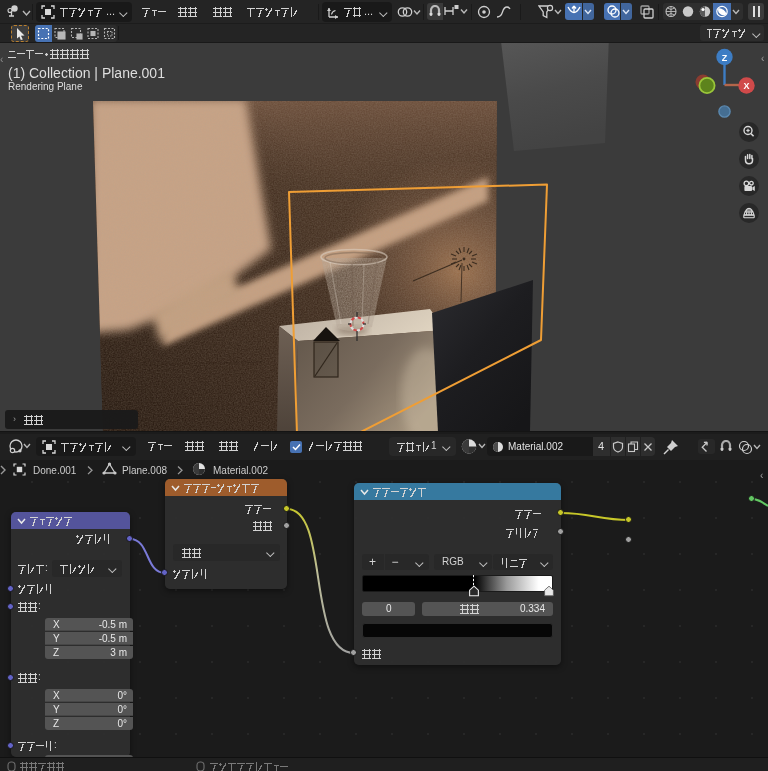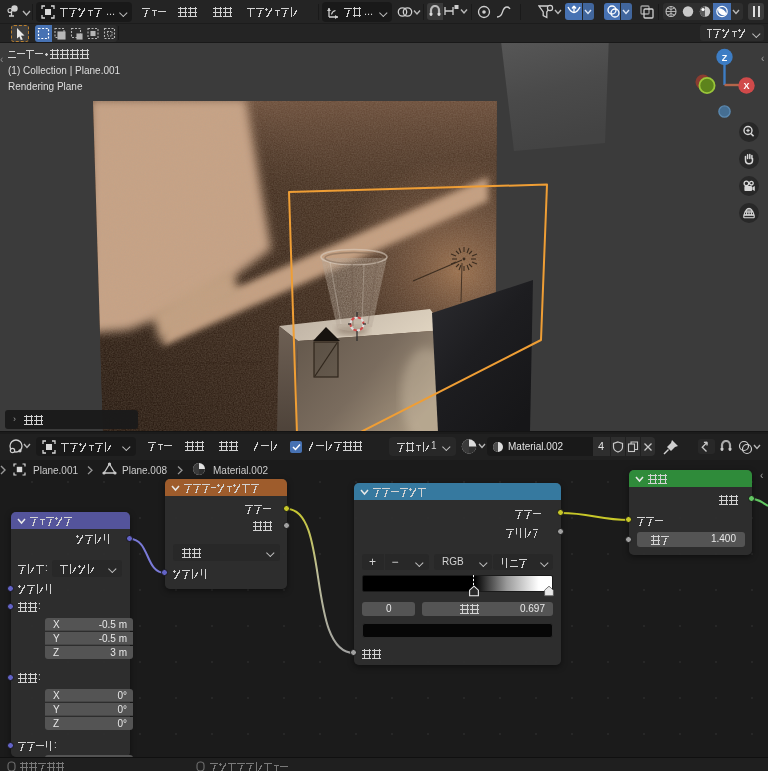--- a/index.html
+++ b/index.html
@@ -190,21 +190,21 @@
  <line x1="348" y1="324" x2="351" y2="324" stroke="#2a2a2a" stroke-width="1.2"></line>
  <line x1="363" y1="324" x2="366" y2="324" stroke="#2a2a2a" stroke-width="1.2"></line>
 </g>
 
 <path d="M289,192 L547,184.5 L541,340 L298,464 Z" fill="none" stroke="#ef9e35" stroke-width="2" stroke-linejoin="round"></path>
 </svg>
 
 <div class="txt" style="left:8px;top:48px;font-size:11px;color:#e4e4e4">
   <span class="jp" style="position:relative;display:inline-block;top:1px"><b class="qk"></b><b class="qe"></b><b class="qa"></b><b class="qe"></b><b class="qf w6"></b><b class="qc w9"></b><b class="qc w9"></b><b class="qc w9"></b><b class="qc w9"></b></span>
 </div>
-<div class="txt" style="left:8px;top:65px;color:#dedede;font-size:10px">(1) Collection | Plane.001</div>
+<div class="txt" style="left:8px;top:65px;color:#dedede;font-size:14px">(1) Collection | Plane.001</div>
 <div class="txt" style="left:8px;top:81px;color:#dedede;font-size:10px">Rendering Plane</div>
 <div class="txt" style="left:0;top:54px;color:#909090;font-size:10px">‹</div>
 <div class="txt" style="left:761px;top:53px;color:#a0a0a0;font-size:10px">‹</div>
 
 <svg class="abs" style="left:690px;top:44px" width="78" height="185" viewBox="0 0 78 185">
  <line x1="34.5" y1="13" x2="34.5" y2="41" stroke="#3d7dc4" stroke-width="2.4"></line>
  <line x1="34.5" y1="41" x2="50" y2="41" stroke="#b4654a" stroke-width="2.4"></line>
  <circle cx="13" cy="38" r="7.5" fill="#8b3c30"></circle>
  <circle cx="17" cy="41.5" r="7.6" fill="#5d831c" stroke="#9ac63a" stroke-width="1.8"></circle>
  <circle cx="34.5" cy="13" r="8.2" fill="#3d7dc4"></circle>
@@ -479,21 +479,21 @@
  <path d="M17,6 l3,3.5 l3,-3.5" fill="none" stroke="#b9b9b9" stroke-width="1.3"></path>
 </svg>
 
 <svg class="abs" style="left:0px;top:464px" width="14" height="12">
       <path d="M1,2 l4,4 l-4,4" fill="none" stroke="#999" stroke-width="1.4"></path>
     </svg>
 <svg class="abs" style="left:13px;top:463px" width="13" height="13" viewBox="0 0 13 13">
  <path d="M1,3.5 L1,1 L3.5,1 M9.5,1 L12,1 L12,3.5 M12,9.5 L12,12 L9.5,12 M3.5,12 L1,12 L1,9.5" stroke="#d9d9d9" stroke-width="1.2" fill="none"></path>
  <rect x="3.8" y="3.8" width="5.4" height="5.4" fill="#d9d9d9"></rect>
 </svg>
-<span class="txt" style="left:33px;top:465px;color:#cccccc;font-size:10px">Plane.001</span>
+<span class="txt" style="left:33px;top:465px;color:#cccccc;font-size:10px">Done.001</span>
 <svg class="abs" style="left:86px;top:465px" width="10" height="11">
       <path d="M2,1.5 l4,3.8 l-4,3.8" fill="none" stroke="#999" stroke-width="1.3"></path>
     </svg>
 <svg class="abs" style="left:102px;top:462px" width="15" height="14" viewBox="0 0 15 14">
  <path d="M7.5,2 L13,11 L2,11 Z" fill="none" stroke="#c9c9c9" stroke-width="1.3"></path>
  <circle cx="7.5" cy="2" r="1.6" fill="#c9c9c9"></circle>
       <circle cx="13" cy="11" r="1.6" fill="#c9c9c9"></circle>
       <circle cx="2" cy="11" r="1.6" fill="#c9c9c9"></circle>
 </svg>
 <span class="txt" style="left:122px;top:465px;color:#cccccc;font-size:10px">Plane.008</span>
@@ -609,42 +609,29 @@
         <path d="M7.5,1 L13,6 L13,13 L2,13 L2,6 Z" fill="#2a2a2a" stroke="#e8e8e8" stroke-width="1.4"></path>
       </svg>
  <svg class="abs" style="left:189px;top:102px" width="12" height="12" viewBox="0 0 15 14">
         <path d="M7.5,1 L13,6 L13,13 L2,13 L2,6 Z" fill="#e8e8e8" stroke="#555" stroke-width="1"></path>
       </svg>
  <div class="fld" style="left:8px;top:119px;width:53px;height:14px;border-radius:3px">
         <span class="abs" style="left:24px;top:1px">0</span>
       </div>
  <div class="fld" style="left:68px;top:119px;width:131px;height:14px;border-radius:3px">
   <span class="jp" style="left:38px;top:2px"><b class="qc w9"></b><b class="qc w9"></b></span>
-  <span class="abs" style="right:8px;top:1px">0.697</span>
+  <span class="abs" style="right:8px;top:1px">0.334</span>
       </div>
  <div class="abs" style="left:8px;top:140px;width:191px;height:15px;border-radius:3px;background:#060606;border:1px solid #2c2c2c"></div>
  <span class="jp" style="left:8px;top:166px"><b class="qc w9"></b><b class="qc w9"></b></span>
 </div>
 <div class="sock" style="left:557px;top:509px;background:#c7c729"></div>
 <div class="sock" style="left:557px;top:528px;background:#a1a1a1"></div>
 <div class="sock" style="left:350px;top:649px;background:#a1a1a1"></div>
 
-<div class="node" style="left:629px;top:470px;width:123px;height:85px">
- <div class="nhead" style="background:#2f8b3a"></div>
- <svg class="abs" style="left:6px;top:5px" width="9" height="8">
-        <path d="M1,2 l3.5,4 l3.5,-4" fill="none" stroke="#e8e8e8" stroke-width="1.5"></path>
-      </svg>
- <span class="jp" style="left:19px;top:4px"><b class="qc w9"></b><b class="qc w9"></b></span>
- <span class="jp" style="left:90px;top:25px"><b class="qc w9"></b><b class="qc w9"></b></span>
- <span class="jp" style="left:8px;top:46px"><b class="qb"></b><b class="qb"></b><b class="qe"></b></span>
- <div class="fld" style="left:8px;top:62px;width:108px;height:15px;border-radius:3px">
-  <span class="jp" style="left:14px;top:3px"><b class="qc w9"></b><b class="qb"></b></span>
-  <span class="abs" style="right:9px;top:1px">1.400</span>
-      </div>
-</div>
 <div class="sock" style="left:748px;top:495px;background:#63c763"></div>
 <div class="sock" style="left:625px;top:516px;background:#c7c729"></div>
 <div class="sock" style="left:625px;top:536px;background:#a1a1a1"></div>
 
 <div class="abs" style="left:0;top:757px;width:768px;height:14px;background:#1f1f1f;border-top:1px solid #101010">
  <svg class="abs" style="left:7px;top:3px" width="9" height="11" viewBox="0 0 9 11">
         <rect x="1" y="1" width="7" height="9" rx="3.2" fill="none" stroke="#6f6f6f" stroke-width="1.1"></rect>
       </svg>
  <span class="jp" style="left:20px;top:4px;opacity:.5"><b class="qc"></b><b class="qc"></b><b class="qb"></b><b class="qc"></b><b class="qc"></b></span>
  <svg class="abs" style="left:196px;top:3px" width="9" height="11" viewBox="0 0 9 11">

